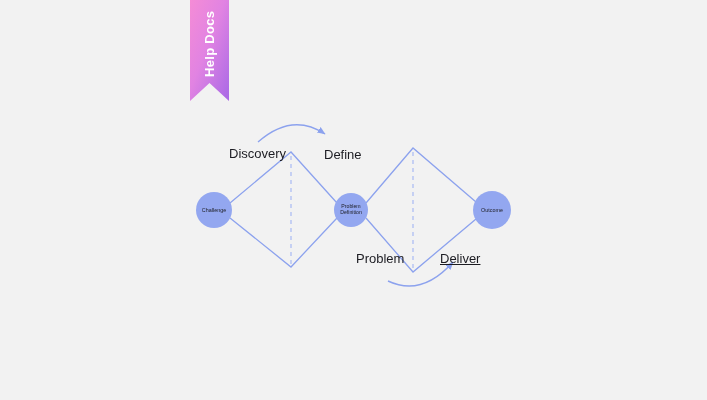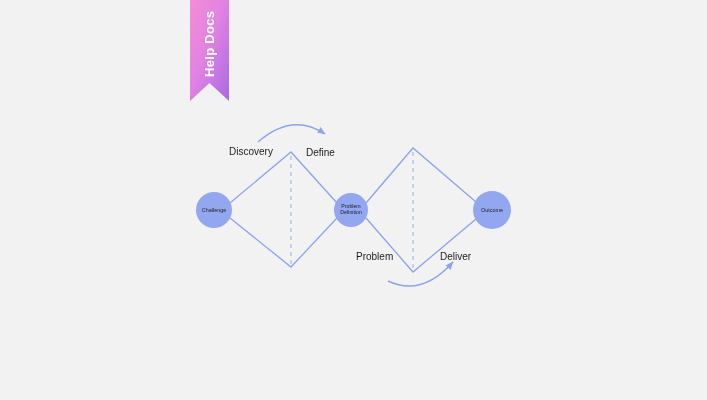--- a/index.html
+++ b/index.html
@@ -51,21 +51,21 @@
     color: #1c1c22;
     font-size: 5.2px;
     line-height: 6.4px;
     text-align: center;
     width: 60px;
     pointer-events: none;
   }
   .stage-label {
     position: absolute;
     color: #1c1c22;
-    font-size: 10px;
+    font-size: 13px;
     white-space: nowrap;
     pointer-events: none;
   }
 </style>
 </head>
 <body>
 
 <svg id="canvas" viewBox="0 0 707 400" xmlns="http://www.w3.org/2000/svg">
 
   <defs>
@@ -109,15 +109,15 @@
 <div class="node-label" style="left:184px; top:207px; font-size:5.4px;">Challenge</div>
 
 <div class="node-label" style="left:321px; top:203px;">
   <span>Problem</span><br>
   <span>Definition</span>
 </div>
 
 <div class="node-label" style="left:462px; top:207px; font-size:5.4px;">Outcome</div>
 
 <div class="stage-label" style="left:229px; top:146px;">Discovery</div>
-<div class="stage-label" style="left:306px; top:147px;">Define</div>
+<div class="stage-label" style="left:324px; top:147px;">Define</div>
 <div class="stage-label" style="left:356px; top:251px;">Problem</div>
-<div class="stage-label" style="left:440px; top:251px;">Deliver</div>
+<div class="stage-label" style="left:440px; top:251px;text-decoration:underline;">Deliver</div>
 
 </body></html>

